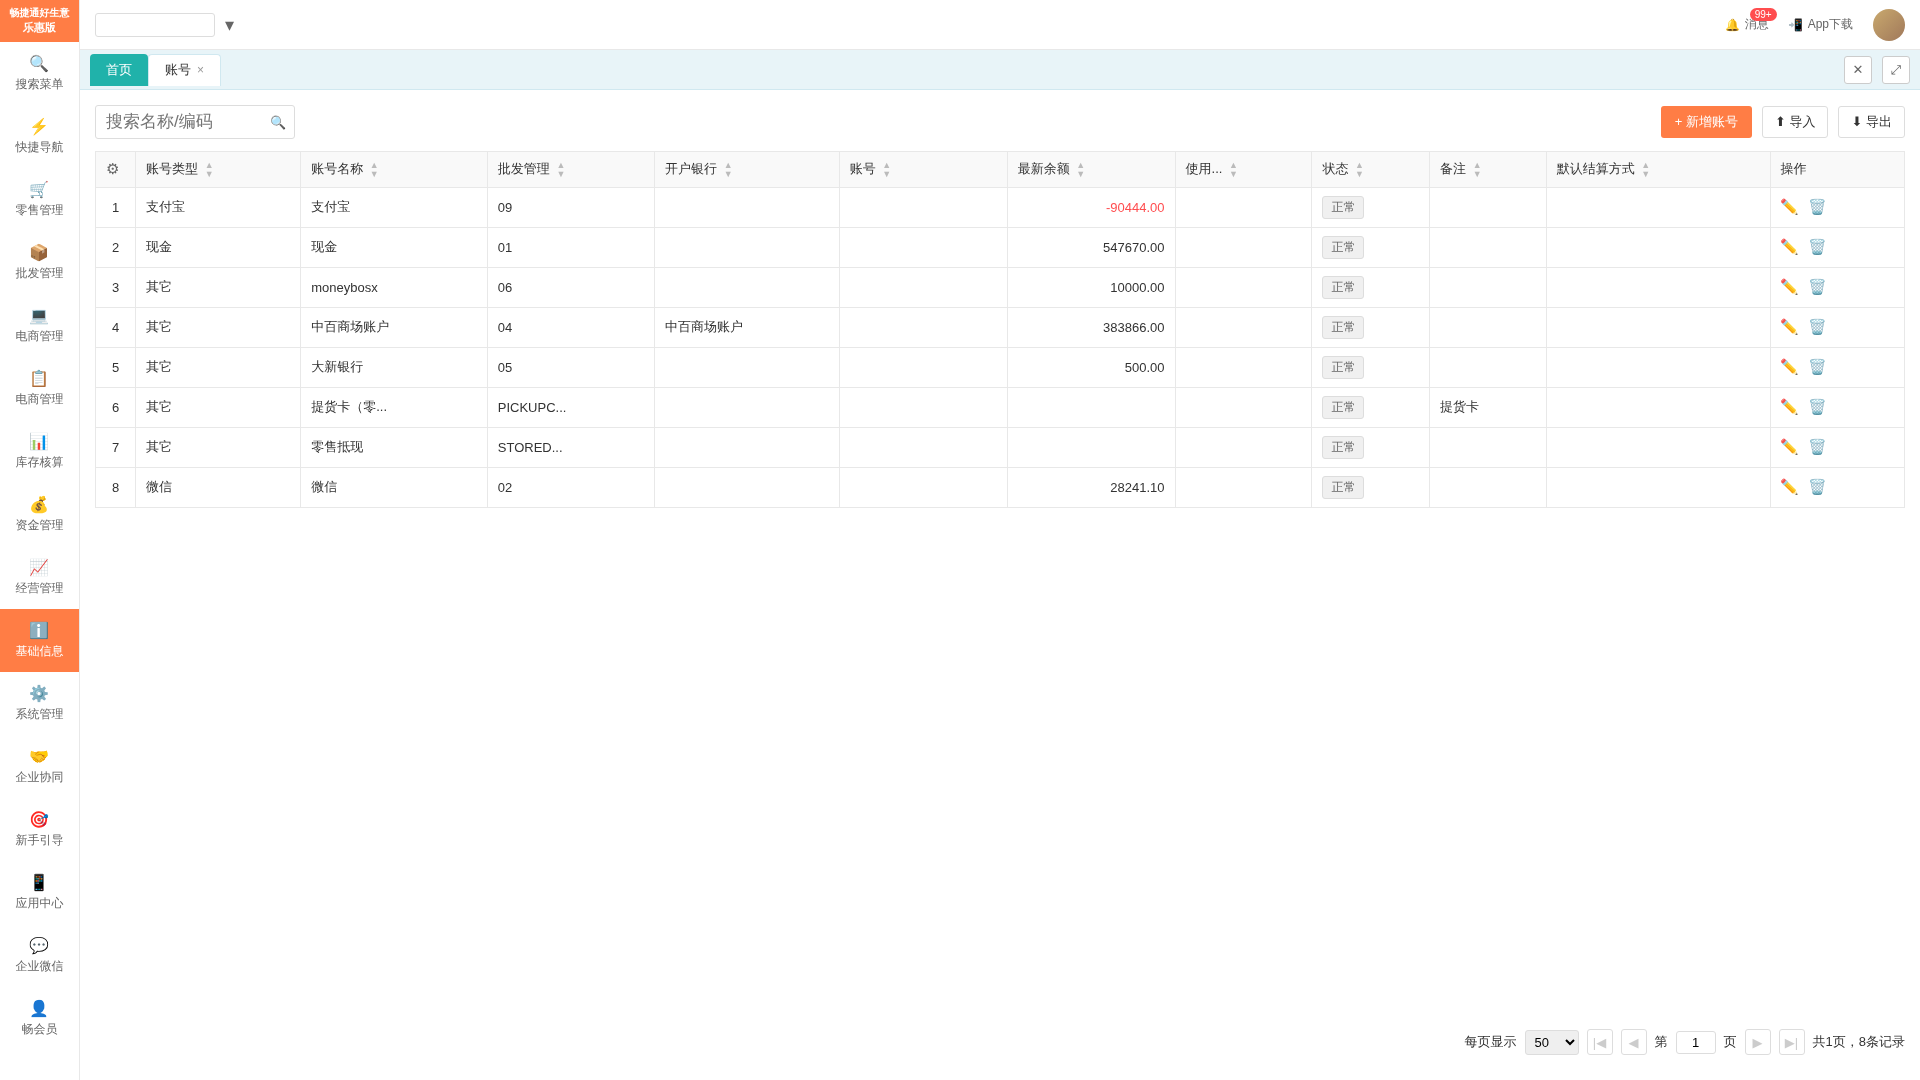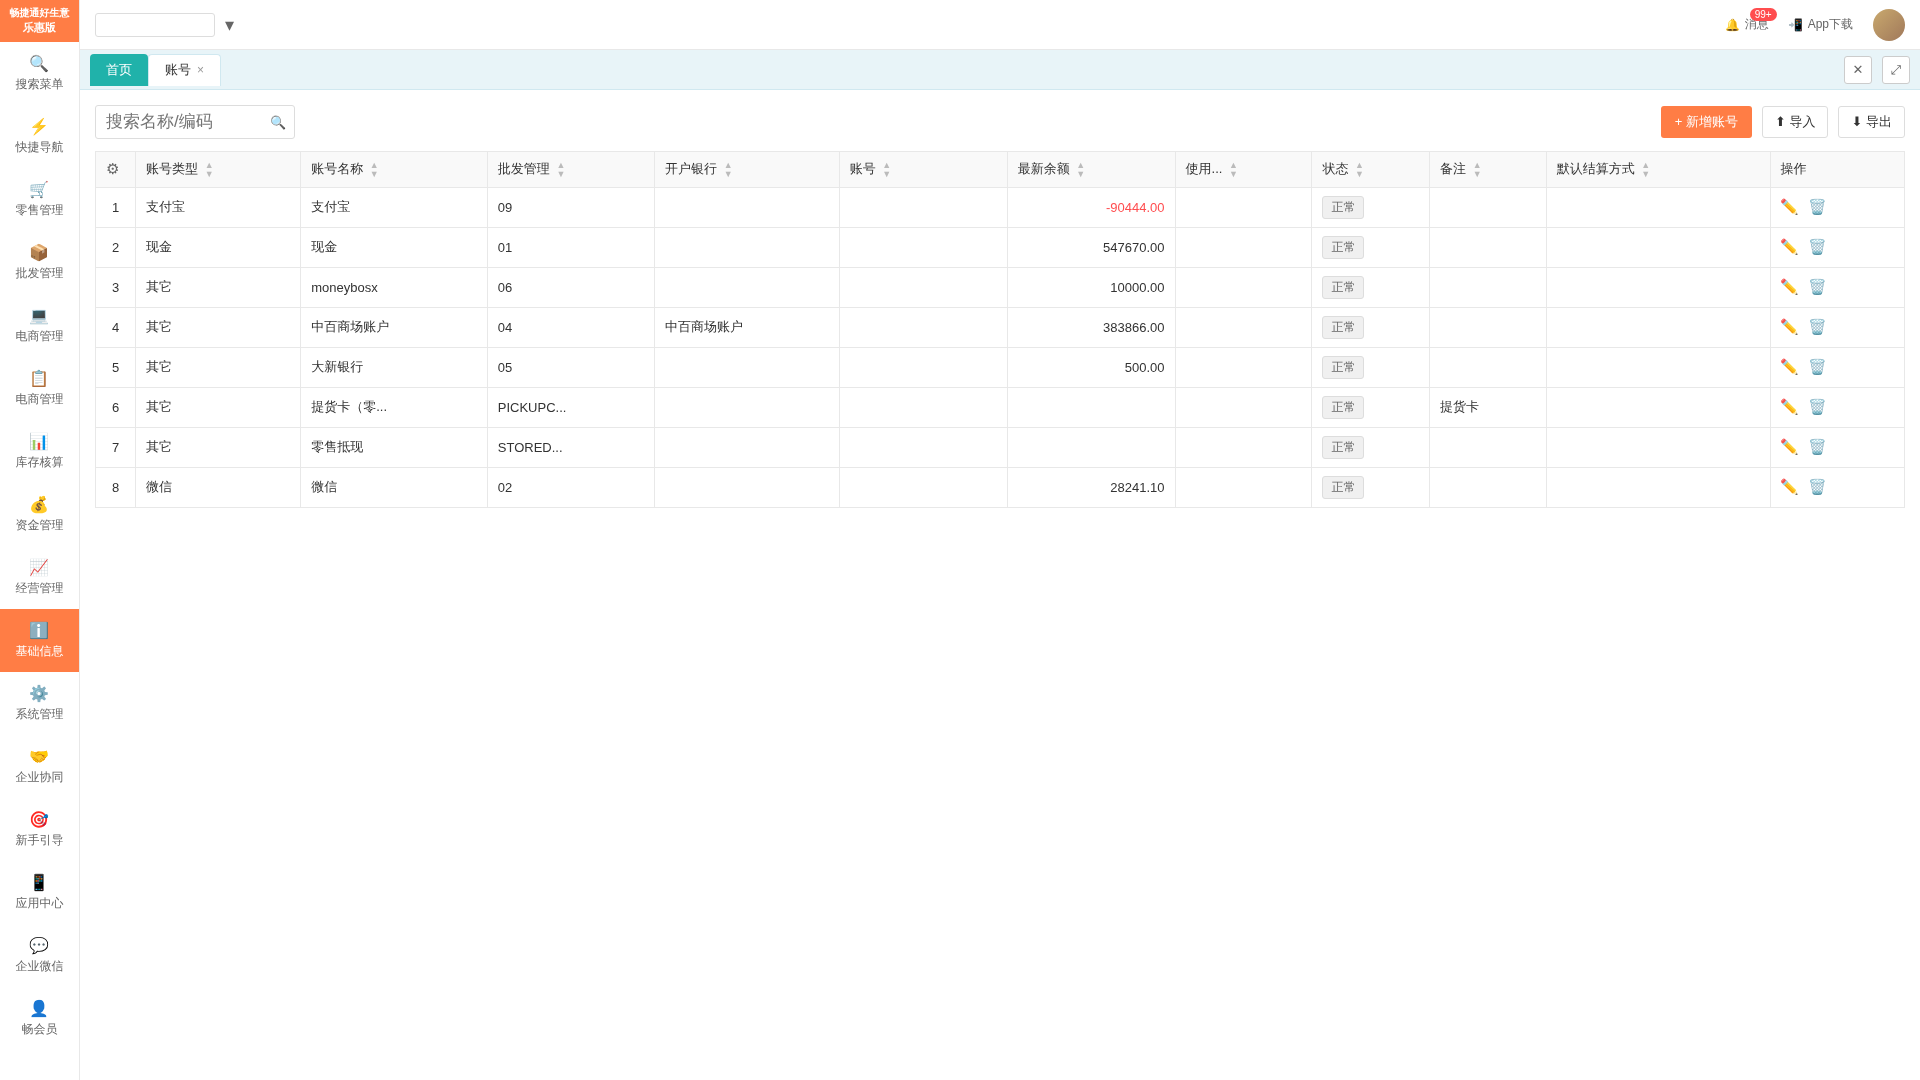--- a/index.html
+++ b/index.html
@@ -685,15 +685,31 @@
       <td></td>
       <td></td>
       <td>
         <span class="action-icon" title="编辑">✏️</span>
         <span class="action-icon" title="删除">🗑️</span>
       </td>
     </tr>
         </tbody>
     </table>
 
+    <div class="pagination-bar">
+      <span>每页显示</span>
+      <select class="page-size-select">
+        <option>50</option>
+        <option>20</option>
+        <option>100</option>
+      </select>
+      <button class="page-btn disabled">|◀</button>
+      <button class="page-btn disabled">◀</button>
+      <span>第</span>
+      <input class="page-input" value="1" style="">
+      <span>页</span>
+      <button class="page-btn disabled">▶</button>
+      <button class="page-btn disabled">▶|</button>
+      <span>共1页，8条记录</span>
+    </div>
 
   </div>
 </div>
 
 </body></html>

